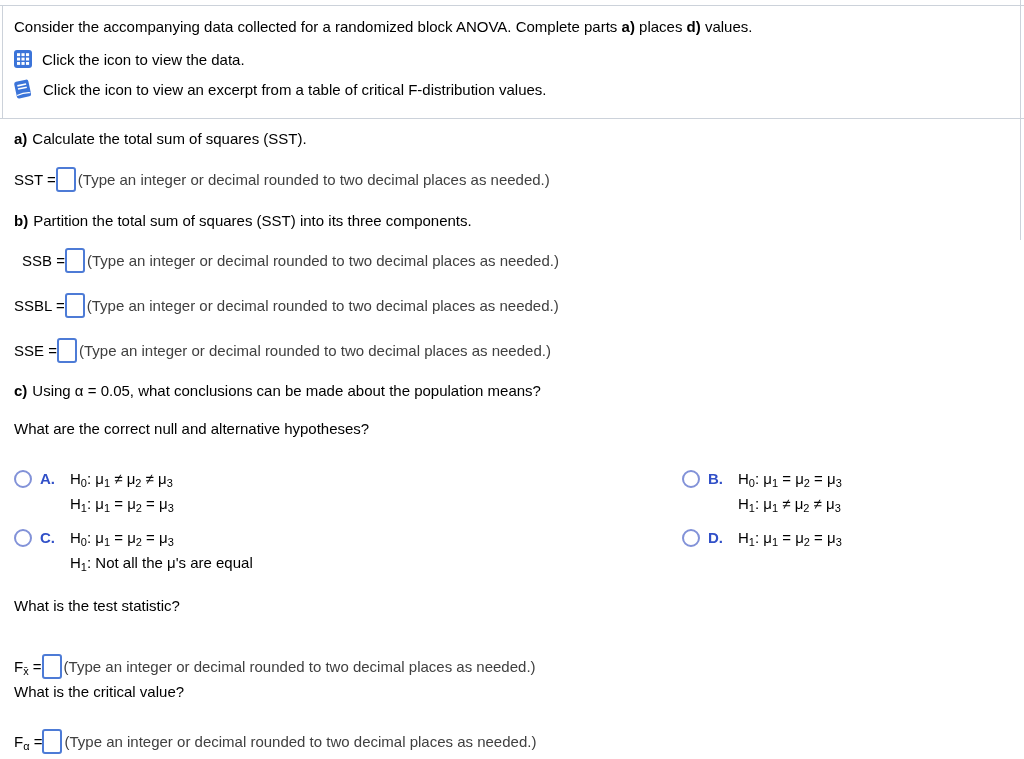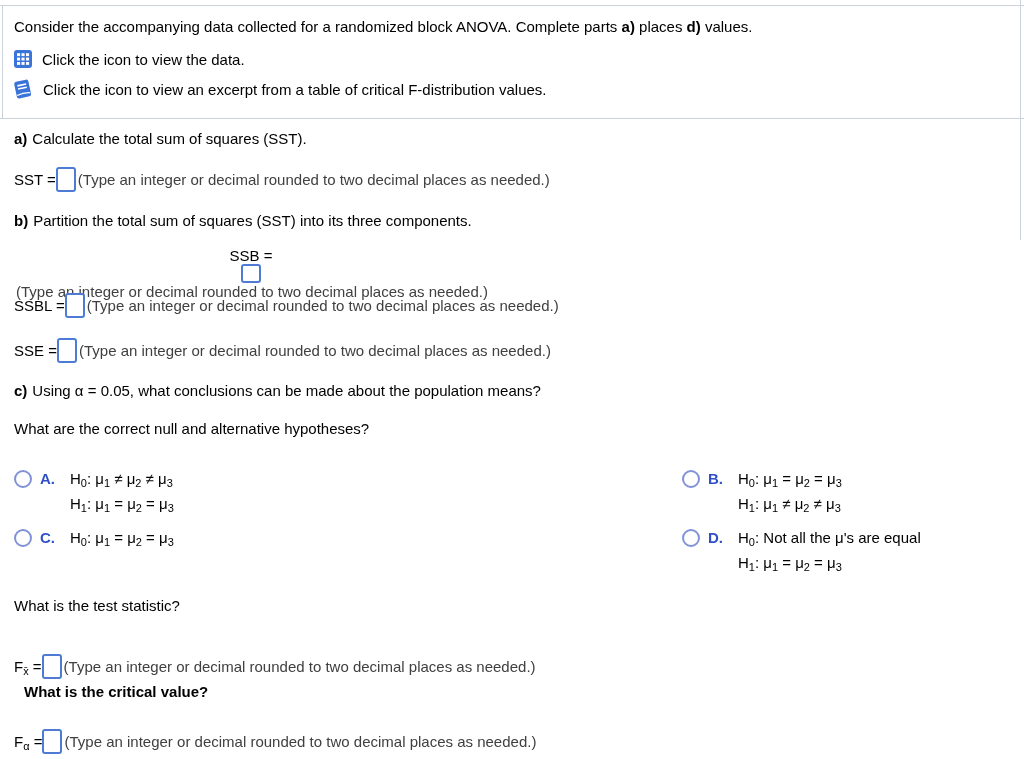--- a/index.html
+++ b/index.html
@@ -84,21 +84,21 @@
 <div class="abs answer-row" style="left:14px;top:166px;">
   <span class="math">SST =</span>
   <input class="answer-box" type="text" value="" style="">
   <span class="hint">(Type an integer or decimal rounded to two decimal places as needed.)</span>
 </div>
 
 <div class="abs" style="left:14px;top:212px;text-align:center;">
   <span class="section-label">b)</span><span>Partition the total sum of squares (SST) into its three components.</span>
 </div>
 
-<div class="abs answer-row" style="left:14px;top:247px;flex-direction:column;">
+<div class="abs answer-row" style="left:22px;top:247px;">
   <span class="math">SSB =</span>
   <input class="answer-box" type="text" value="" style="">
   <span class="hint">(Type an integer or decimal rounded to two decimal places as needed.)</span>
 </div>
 
 <div class="abs answer-row" style="left:14px;top:292px;">
   <span class="math">SSBL =</span>
   <input class="answer-box" type="text" value="" style="">
   <span class="hint">(Type an integer or decimal rounded to two decimal places as needed.)</span>
 </div>
@@ -131,39 +131,39 @@
     <span style="display:block;">H<sub>0</sub>: μ<sub>1</sub> = μ<sub>2</sub> = μ<sub>3</sub></span>
     <span style="display:block;">H<sub>1</sub>: μ<sub>1</sub> ≠ μ<sub>2</sub> ≠ μ<sub>3</sub></span>
   </span>
 </div>
 
 <div class="abs option" style="left:14px;top:525px;">
   <span class="radio"></span>
   <span class="opt-letter">C.</span>
   <span class="formula">
     <span style="display:block;">H<sub>0</sub>: μ<sub>1</sub> = μ<sub>2</sub> = μ<sub>3</sub></span>
+    <span style="display:block;">H<sub>1</sub>: Not all the μ's are equal</span>
   </span>
 </div>
 
 <div class="abs option" style="left:682px;top:525px;">
   <span class="radio"></span>
   <span class="opt-letter">D.</span>
   <span class="formula">
-    <span style="display:block;">H<sub>0</sub>: Not all the μ's are equal</span>
     <span style="display:block;">H<sub>1</sub>: μ<sub>1</sub> = μ<sub>2</sub> = μ<sub>3</sub></span>
   </span>
 </div>
 
 <div class="abs" style="left:14px;top:597px;">What is the test statistic?</div>
 
 <div class="abs answer-row" style="left:14px;top:653px;">
   <span class="math">F<sub>x̄</sub> =</span>
   <input class="answer-box" type="text" value="" style="">
   <span class="hint">(Type an integer or decimal rounded to two decimal places as needed.)</span>
 </div>
 
-<div class="abs" style="left:24px;top:683px;font-weight:bold;">What is the critical value?</div>
+<div class="abs" style="left:14px;top:683px;">What is the critical value?</div>
 
 <div class="abs answer-row" style="left:14px;top:728px;">
   <span class="math">F<sub>α</sub> =</span>
   <input class="answer-box" type="text" value="" style="">
   <span class="hint">(Type an integer or decimal rounded to two decimal places as needed.)</span>
 </div>
 
 </body></html>

